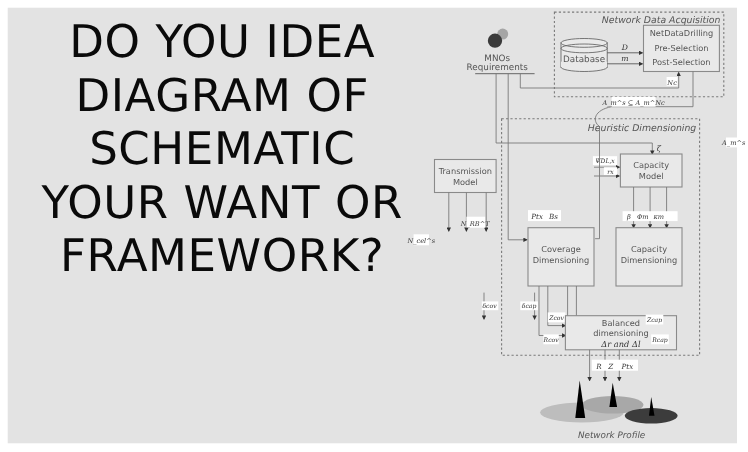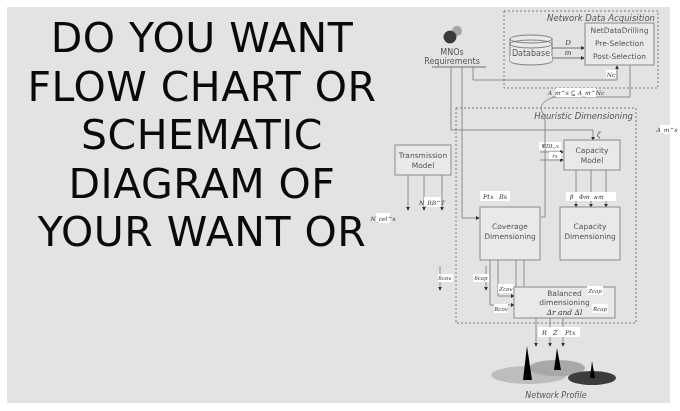--- a/index.html
+++ b/index.html
@@ -10,25 +10,25 @@
   svg{position:absolute;left:0;top:0;}
   .lbl{font-family:"DejaVu Sans",sans-serif;fill:#555;}
   .math{font-family:"DejaVu Serif",serif;font-style:italic;fill:#333;}
 </style>
 </head>
 <body>
 
 <div class="panel"></div>
 
 <div class="headline">
-  <div>DO YOU WANT</div>
-  <div>FLOW CHART OR</div>
+  <div>DO YOU IDEA</div>
+  <div>DIAGRAM OF</div>
   <div>SCHEMATIC</div>
-  <div>DIAGRAM OF</div>
   <div>YOUR WANT OR</div>
+  <div>FRAMEWORK?</div>
 </div>
 
 <svg width="680" height="411" viewBox="0 0 680 411">
   <defs>
     <marker id="ah" markerWidth="5" markerHeight="5" refX="4" refY="2.5" orient="auto">
       <path d="M0,0 L5,2.5 L0,5 z" fill="#333"></path>
     </marker>
   </defs>
 
   <g>

